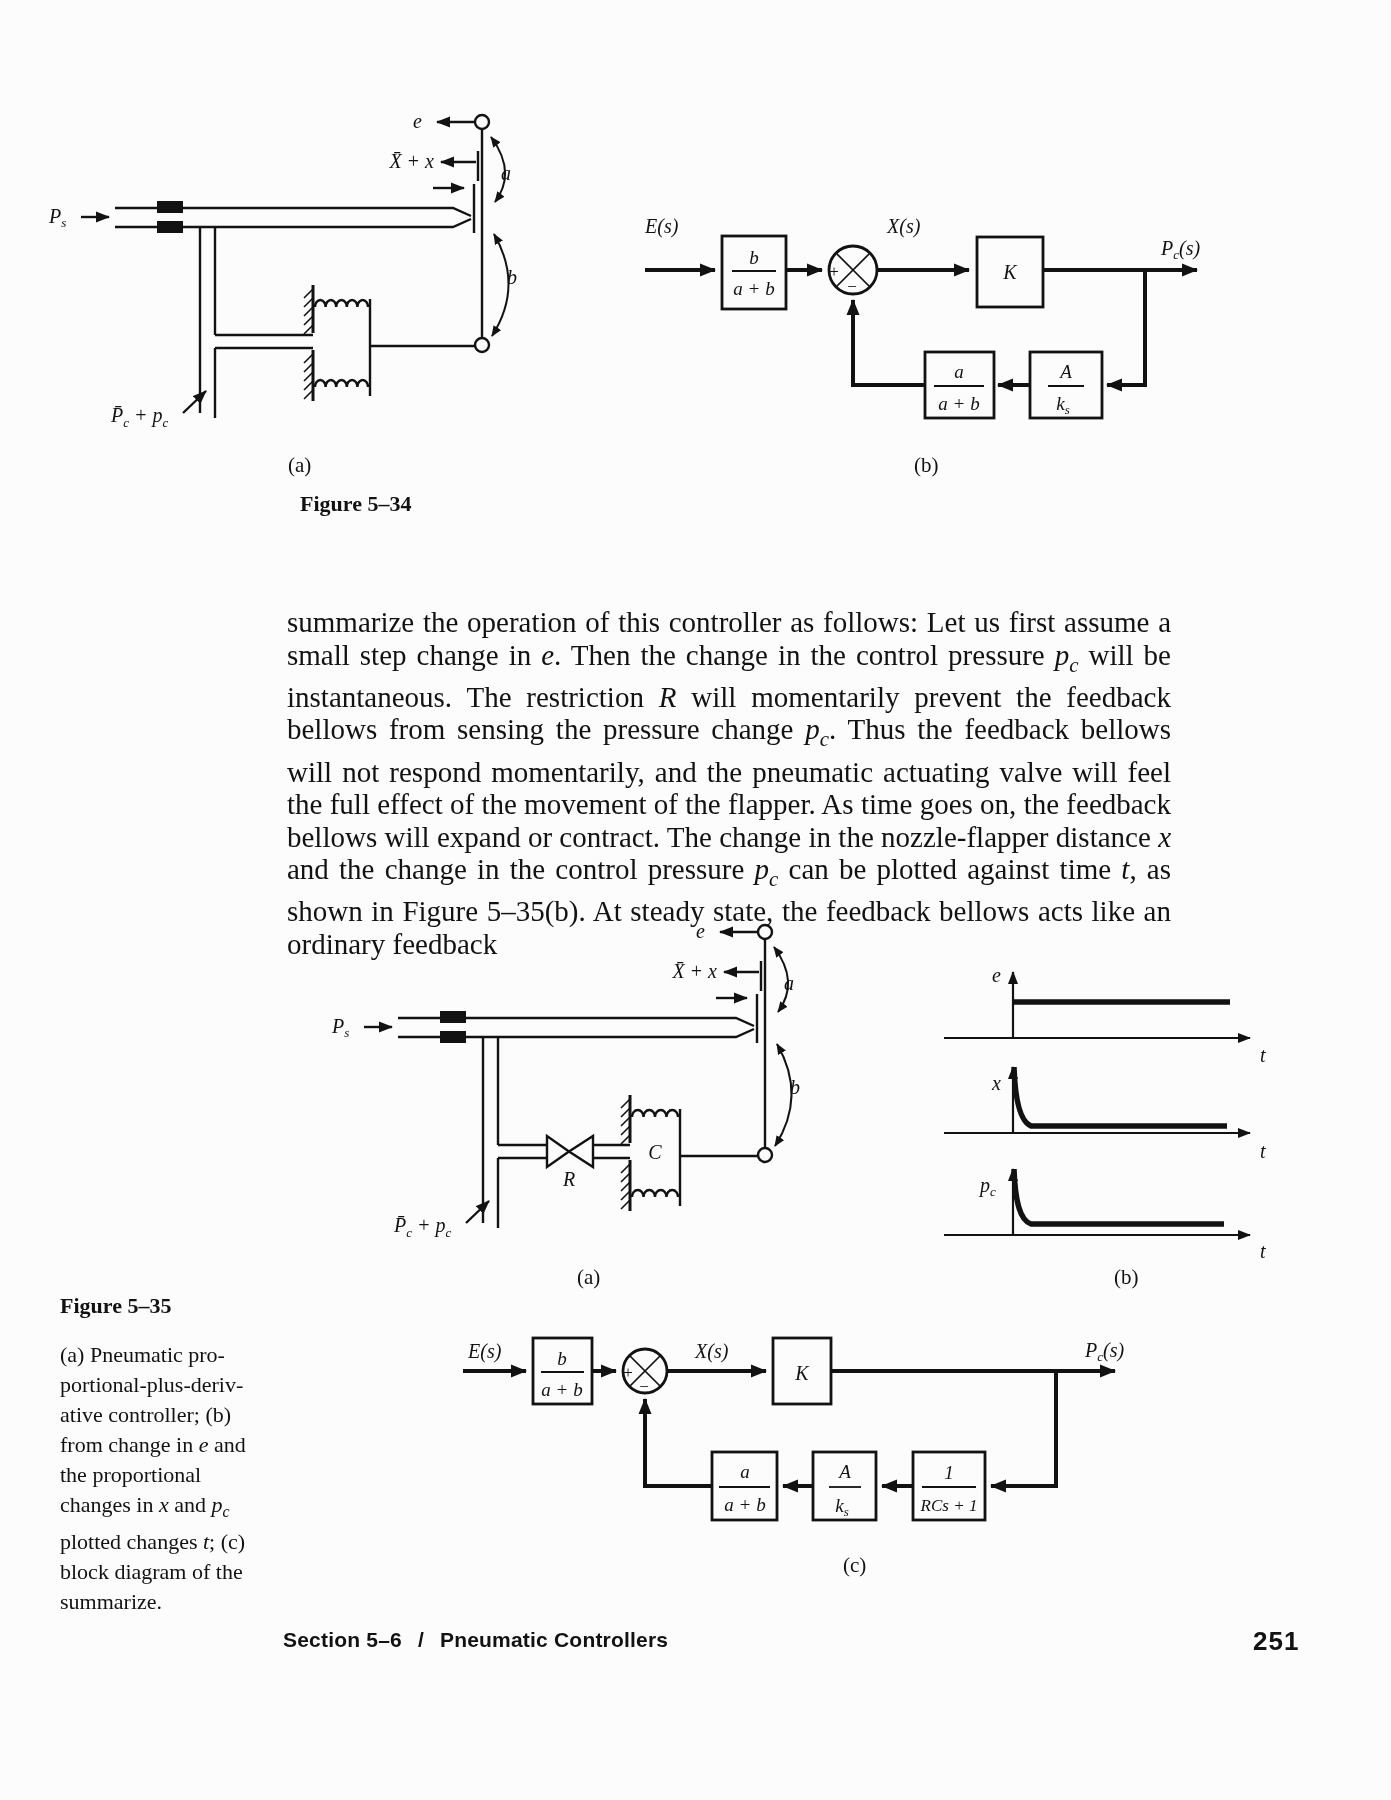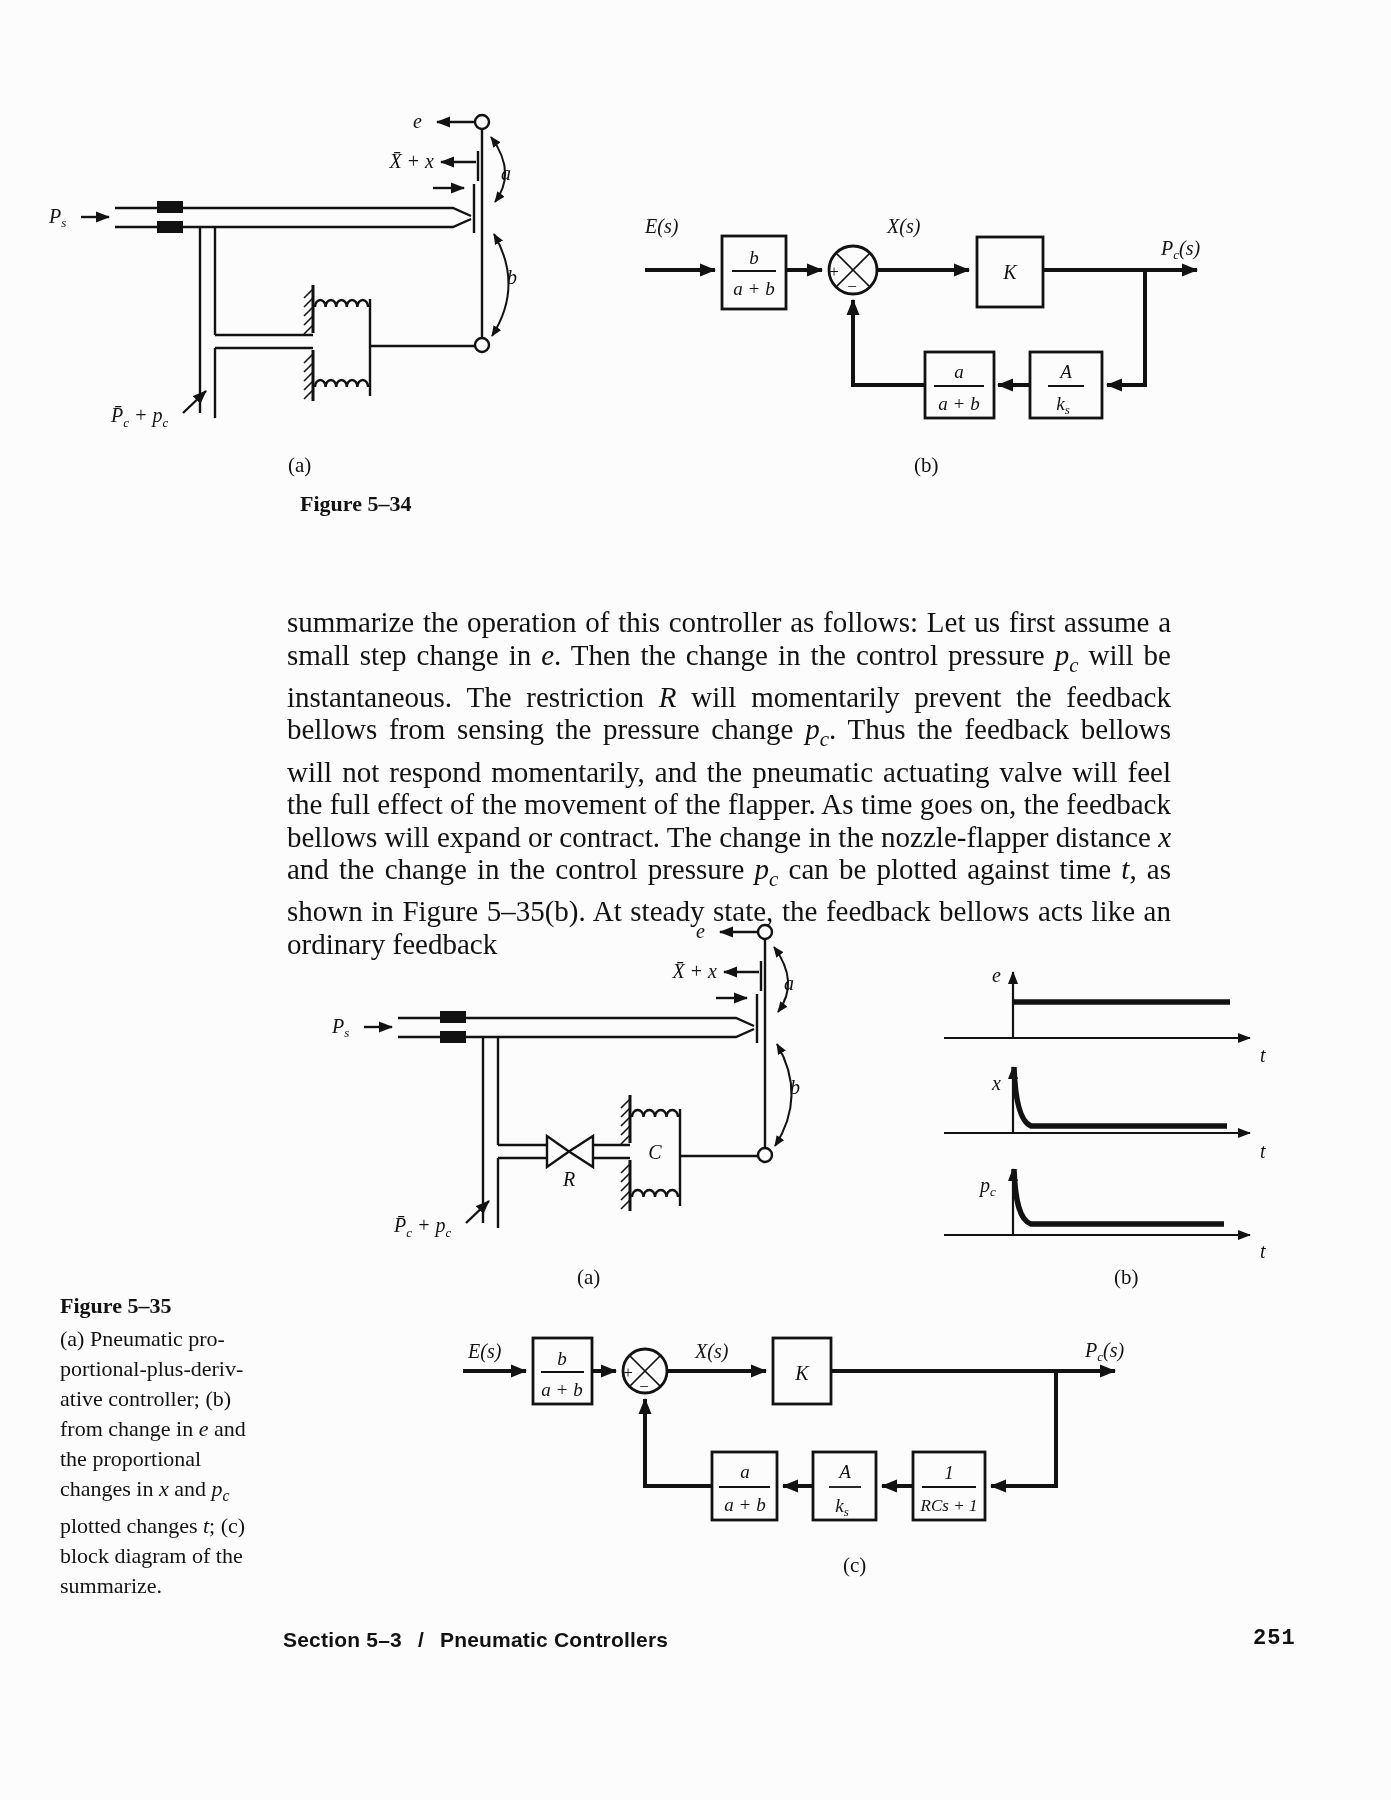--- a/index.html
+++ b/index.html
@@ -10,21 +10,21 @@
   .it{font-style:italic}
   .sub{vertical-align:sub;font-size:0.72em}
   .para{font-size:29px;line-height:32.5px;text-align:justify;color:#121212}
   .captTitle{font-weight:bold;font-size:22px;line-height:28px}
   .captBody{font-size:22px;line-height:30px}
   .captLine{font-size:22px;line-height:30px;white-space:nowrap}
   .panelLabel{font-size:21px}
   .footerSec{font-family:"Liberation Sans",sans-serif;font-weight:bold;font-size:21px;letter-spacing:.2px}
   .footerSec span{display:inline-block}
   .footerSlash{margin:0 16px;font-weight:bold}
-  .pageNum{font-family:Liberation Mono, monospace;font-weight:bold;font-size:22px;letter-spacing:1px}
+  .pageNum{font-family:Liberation Sans, sans-serif;font-weight:bold;font-size:26px;letter-spacing:1px}
   svg{overflow:visible}
   svg text{font-family:"Liberation Serif",serif;fill:#121212}
   .m{font-style:italic;font-size:20px}
   .mf{font-style:italic;font-size:19px}
   .mf2{font-style:italic;font-size:17px}
   .tsub{font-size:13px;font-style:italic}
   .sgn{font-size:17px;font-style:normal}
 </style>
 </head>
 <body>
@@ -285,30 +285,30 @@
     <text x="494" y="181" text-anchor="middle" class="mf2"><tspan>RCs + 1</tspan></text>
     <text x="390" y="148" text-anchor="middle" class="mf"><tspan>A</tspan></text>
     <text x="387" y="182" text-anchor="middle" class="mf"><tspan>k</tspan><tspan class="tsub" dy="4">s</tspan></text>
     <text x="290" y="148" text-anchor="middle" class="mf"><tspan>a</tspan></text>
     <text x="290" y="181" text-anchor="middle" class="mf"><tspan>a + b</tspan></text>
   </svg>
 
   <div class="abs panelLabel" style="left:843px;top:1553px">(c)</div>
 
   <div class="abs" style="left:60px;top:1292px;width:230px">
-    <div class="captTitle" style="margin-bottom:4px">Figure 5–35</div>
+    <div class="captTitle" style="margin-bottom:20px">Figure 5–35</div>
     <div class="captLine"><span>(a) Pneumatic pro-</span></div>
     <div class="captLine"><span>portional-plus-deriv-</span></div>
     <div class="captLine"><span>ative controller; (b)</span></div>
     <div class="captLine"><span>from change in </span><span class="it">e</span><span> and</span></div>
     <div class="captLine"><span>the proportional</span></div>
     <div class="captLine"><span>changes in </span><span class="it">x</span><span> and </span><span class="it">p</span><span class="it sub">c</span></div>
     <div class="captLine"><span>plotted changes </span><span class="it">t</span><span>; (c)</span></div>
     <div class="captLine"><span>block diagram of the</span></div>
     <div class="captLine"><span>summarize.</span></div>
   </div>
 
   <div class="abs footerSec" style="left:283px;top:1628px">
-    <span>Section 5–3</span><span class="footerSlash">/</span><span>Pneumatic Controllers</span>
+    <span>Section 5–6</span><span class="footerSlash">/</span><span>Pneumatic Controllers</span>
   </div>
   <div class="abs pageNum" style="left:1253px;top:1626px">251</div>
 
 </div>
 
 </body></html>

